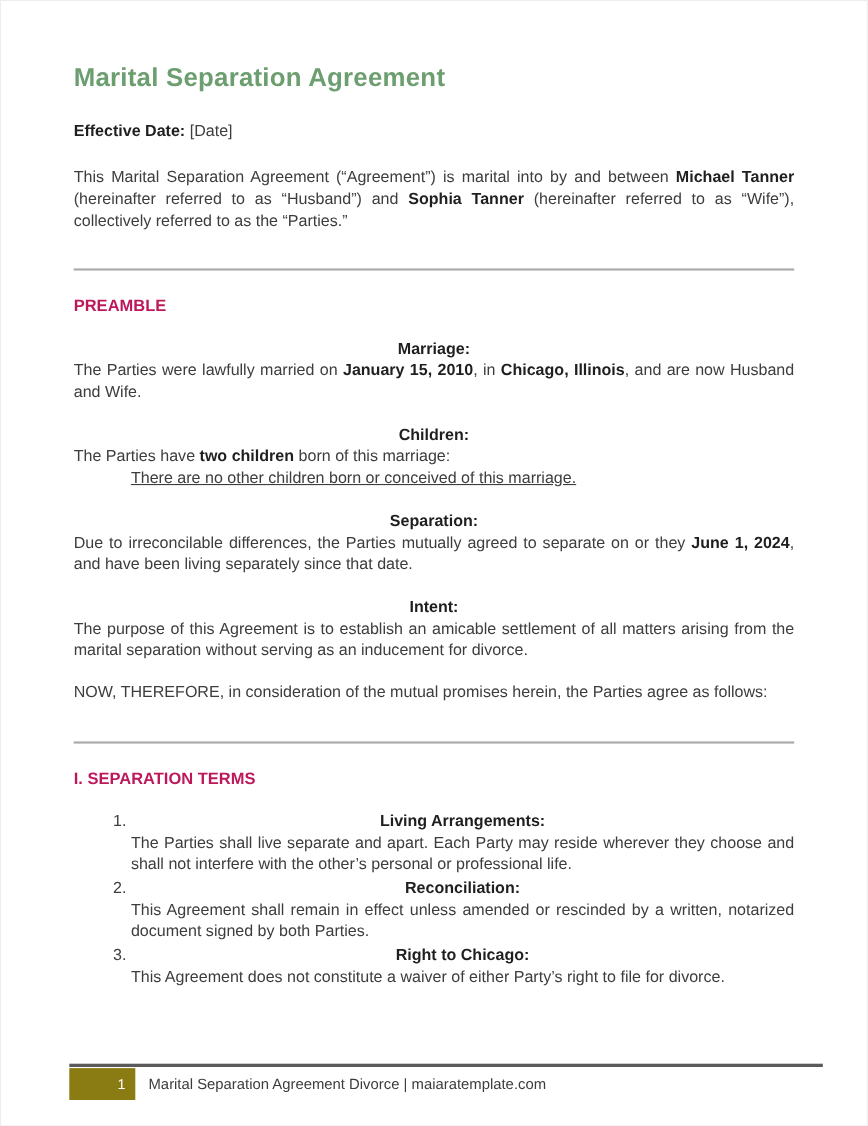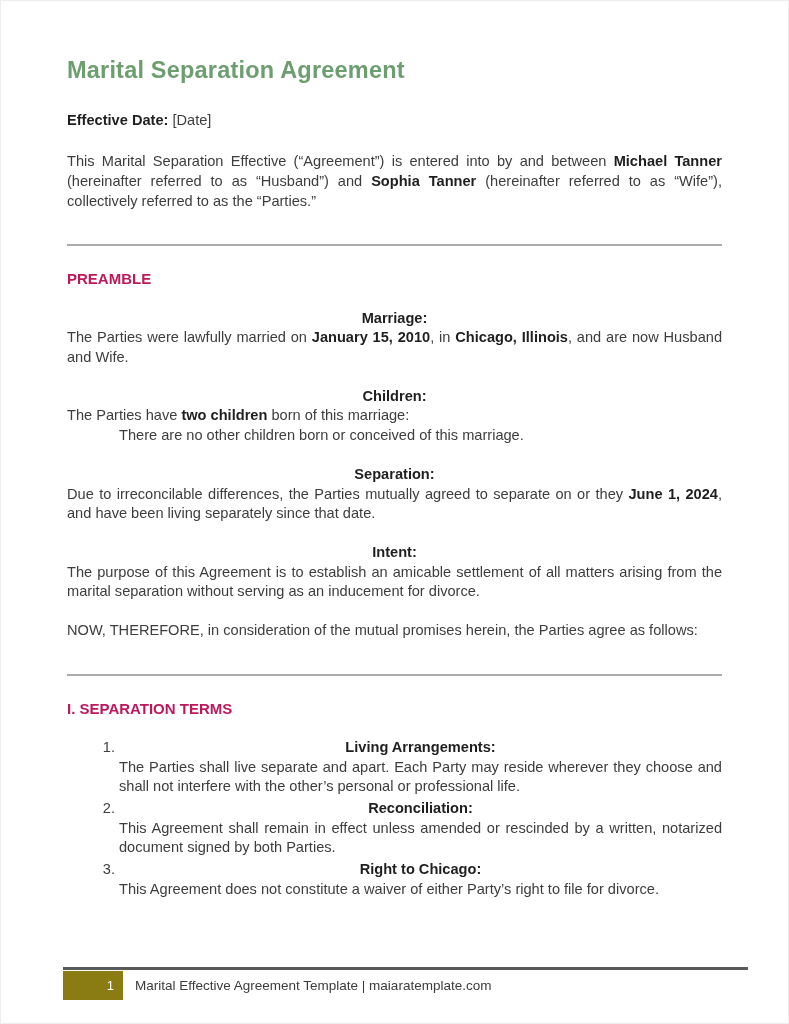--- a/index.html
+++ b/index.html
@@ -53,21 +53,21 @@
   .section { margin-bottom: 19px; }
   .label { font-weight: bold; margin: 0; text-align: center; }
 
   ul.bullets {
     margin: 15px 0 0 0;
     padding-left: 52px;
     list-style: disc;
   }
   ul.bullets li { margin-bottom: 1px; }
 
-  .after-bullets { margin: 0; padding-left: 52px; }
+  .after-bullets { margin: 0; padding-left: 52px; text-decoration: underline; }
 
   .closing-p { margin: 0; }
 
   ol.terms-list {
     margin: 0;
     padding-left: 52px;
   }
   ol.terms-list li { margin-bottom: 2px; }
   ol.terms-list .label { margin: 0; }
   ol.terms-list .item-body { margin: 0; text-align: justify; }
@@ -104,21 +104,21 @@
 </head>
 <body>
 
 <div class="page">
   <div class="content">
 
     <h1 class="doc-title">Marital Separation Agreement</h1>
 
     <p class="eff-date"><b>Effective Date:</b> <span>[Date]</span></p>
 
-    <p class="body-p"><span>This Marital Separation Effective (“Agreement”) is entered into by and between </span><b>Michael Tanner</b><span> (hereinafter referred to as “Husband”) and </span><b>Sophia Tanner</b><span> (hereinafter referred to as “Wife”), collectively referred to as the “Parties.”</span></p>
+    <p class="body-p"><span>This Marital Separation Agreement (“Agreement”) is marital into by and between </span><b>Michael Tanner</b><span> (hereinafter referred to as “Husband”) and </span><b>Sophia Tanner</b><span> (hereinafter referred to as “Wife”), collectively referred to as the “Parties.”</span></p>
 
     <hr class="divider">
 
     <h2 class="section-heading">PREAMBLE</h2>
 
     <div class="section">
       <p class="label">Marriage:</p>
       <p class="body-p"><span>The Parties were lawfully married on </span><b>January 15, 2010</b><span>, in </span><b>Chicago, Illinois</b><span>, and are now Husband and Wife.</span></p>
     </div>
 
@@ -157,16 +157,16 @@
         <p class="label">Right to Chicago:</p>
         <p class="item-body">This Agreement does not constitute a waiver of either Party’s right to file for divorce.</p>
       </li>
     </ol>
 
   </div>
 
   <div class="footer">
     <div class="footer-row">
       <div class="page-badge">1</div>
-      <div class="footer-text">Marital Effective Agreement Template | maiaratemplate.com</div>
+      <div class="footer-text">Marital Separation Agreement Divorce | maiaratemplate.com</div>
     </div>
   </div>
 </div>
 
 </body></html>

